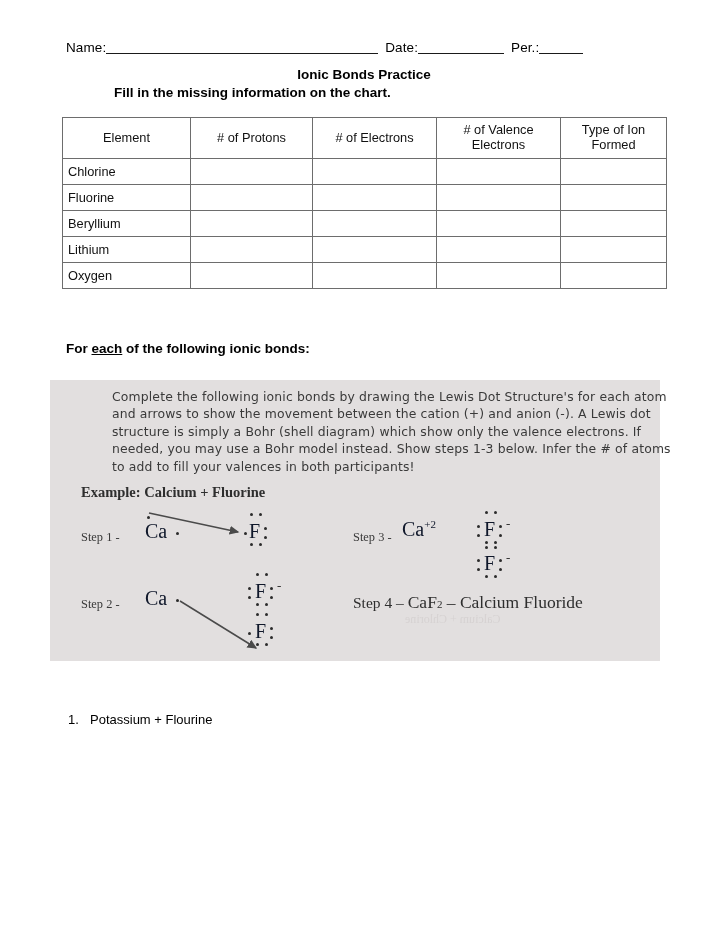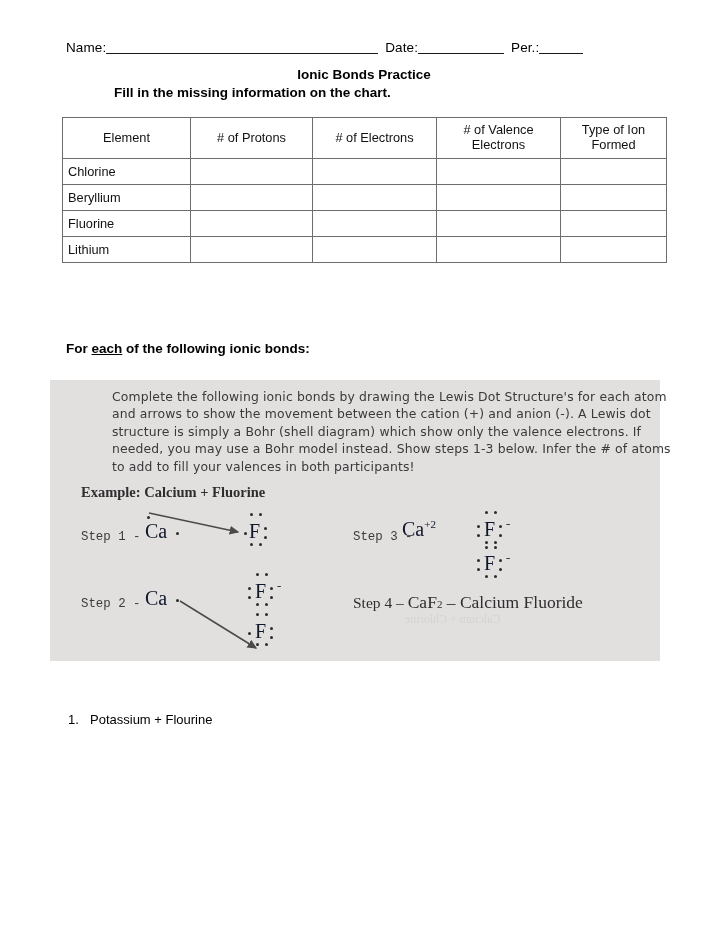--- a/index.html
+++ b/index.html
@@ -132,21 +132,21 @@
     left: 31px;
     top: 104px;
     font-family: "Liberation Serif", serif;
     font-size: 14.5px;
     font-weight: bold;
     color: #2e2e2e;
   }
 
   .step-label {
     position: absolute;
-    font-family: Liberation Mono, monospace;
+    font-family: Liberation Serif, serif;
     font-size: 12.4px;
     color: #3a3a3a;
     white-space: nowrap;
   }
   .atom {
     position: absolute;
     font-family: "Liberation Serif", serif;
     font-size: 20px;
     color: #0f172a;
     white-space: nowrap;
@@ -232,35 +232,42 @@
     </thead>
     <tbody id="chart-body">
         <tr>
           <td>Chlorine</td>
           <td class="blank"></td>
           <td class="blank"></td>
           <td class="blank"></td>
           <td class="blank"></td>
         </tr>
         <tr>
+          <td>Fluorine</td>
+          <td class="blank"></td>
+          <td class="blank"></td>
+          <td class="blank"></td>
+          <td class="blank"></td>
+        </tr>
+        <tr>
           <td>Beryllium</td>
           <td class="blank"></td>
           <td class="blank"></td>
           <td class="blank"></td>
           <td class="blank"></td>
         </tr>
         <tr>
-          <td>Fluorine</td>
-          <td class="blank"></td>
-          <td class="blank"></td>
-          <td class="blank"></td>
-          <td class="blank"></td>
-        </tr>
-        <tr>
           <td>Lithium</td>
+          <td class="blank"></td>
+          <td class="blank"></td>
+          <td class="blank"></td>
+          <td class="blank"></td>
+        </tr>
+        <tr>
+          <td>Oxygen</td>
           <td class="blank"></td>
           <td class="blank"></td>
           <td class="blank"></td>
           <td class="blank"></td>
         </tr>
       </tbody>
   </table>
 </div>
 
 <div class="for-each"><span>For </span><u>each</u><span> of the following ionic bonds:</span></div>

